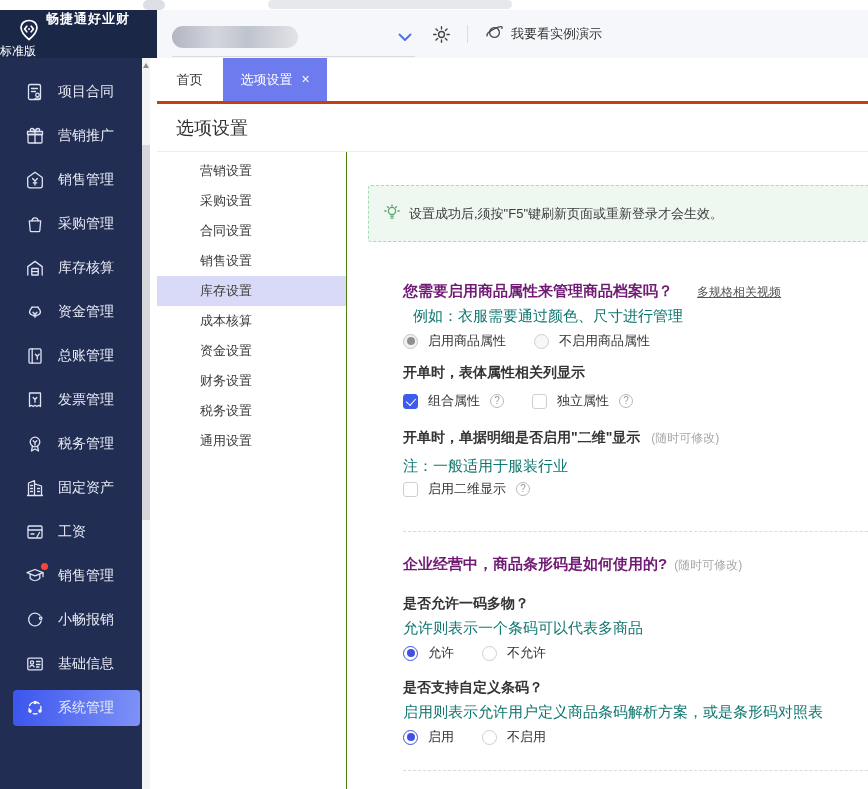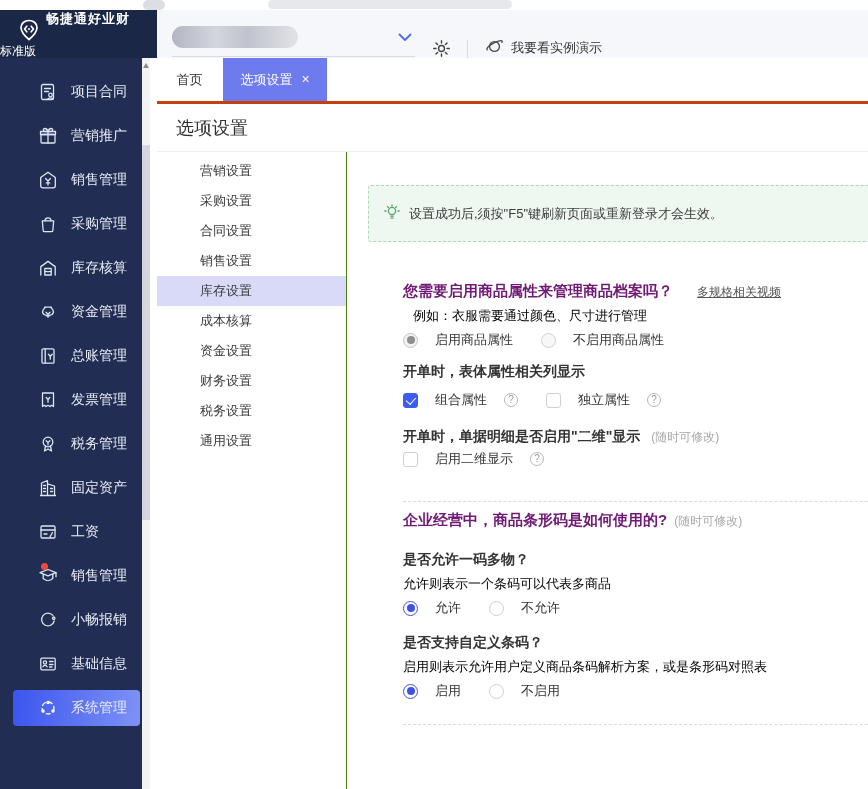--- a/index.html
+++ b/index.html
@@ -12,39 +12,39 @@
   .blur-dot{position:absolute;left:143px;top:0;width:22px;height:10px;background:#dcdee4;border-radius:10px;}
 
   
   .logo-box{position:absolute;left:0;top:10px;width:157px;height:48px;background:#1b2747;color:#fff;}
   .logo-ic{position:absolute;left:16px;top:7px;}
   .brand{position:absolute;left:46px;top:0;font-size:13px;font-weight:700;letter-spacing:1px;white-space:nowrap;}
   .edition{position:absolute;left:0;top:33px;font-size:12px;}
 
   
   .sidenav{position:absolute;left:0;top:58px;width:142px;height:731px;background:#212d52;overflow:hidden;padding-top:12px;}
-  .nav-item{position:relative;height:44px;display:flex;align-items:center;padding-left:38px;
+  .nav-item{position:relative;height:44px;display:flex;align-items:center;padding-left:25px;
             font-size:14px;color:#e8ebf5;cursor:pointer;}
   .nav-item .nav-icon{width:20px;height:20px;margin-right:13px;position:relative;z-index:1;display:inline-flex;}
   .nav-item .nav-icon svg{stroke:#dfe4f4;}
   .nav-item .nav-label{position:relative;z-index:1;white-space:nowrap;}
   .nav-item.active::before{content:"";position:absolute;left:13px;right:2px;top:4px;bottom:4px;
       background:linear-gradient(95deg,#3b55ee 0%,#7e92f7 100%);border-radius:4px;}
   .nav-item.active .nav-icon svg{stroke:#fff;}
   .nav-badge{position:absolute;z-index:2;width:7px;height:7px;background:#f5483d;border-radius:50%;top:9px;left:41px;}
 
   
   .scrollbar{position:absolute;left:142px;top:58px;width:8px;height:731px;background:#f3f3f3;}
   .scroll-up{width:0;height:0;border-left:3px solid transparent;border-right:3px solid transparent;
              border-bottom:5px solid #8a8a8a;margin:5px auto 0;}
   .scroll-thumb{position:absolute;left:0;right:0;top:87px;height:375px;background:#d5d7db;}
 
   
   .topbar{position:absolute;left:157px;top:10px;width:711px;height:48px;background:#f6f7fa;
-          display:flex;align-items:flex-end;}
+          display:flex;align-items:center;}
   .company{align-self:flex-start;margin-top:16px;margin-left:15px;width:243px;
            display:flex;align-items:center;justify-content:space-between;
            padding:0 3px 8px 0;border-bottom:1px solid #d9dbe1;cursor:pointer;}
   .blur-pill{width:126px;height:22px;border-radius:11px;
              background:linear-gradient(90deg,#b2b6c2,#d4d6dd 35%,#bfc3cd 60%,#e2e3e8);}
   .gearbtn{margin-left:17px;display:inline-flex;cursor:pointer;}
   .vdiv{width:1px;height:18px;background:#dcdcdc;margin:0 17px 0 16px;}
   .demo{display:flex;align-items:center;gap:7px;font-size:13px;color:#333;cursor:pointer;}
 
   
@@ -69,24 +69,24 @@
   
   .content{position:absolute;left:347px;top:152px;width:521px;height:637px;overflow:hidden;background:#fff;}
   .content-inner{padding-top:33px;}
   .notice{margin-left:21px;width:558px;height:57px;border:1px dashed #a8dbb6;background:#eef8f1;
           border-radius:3px;display:flex;align-items:center;padding-left:15px;gap:9px;font-size:13px;color:#3a3a3a;}
   .cbody{margin-left:56px;}
   .h1row{margin-top:40px;display:flex;align-items:baseline;}
   .h1{font-size:15px;font-weight:700;color:#701a75;}
   .vlink{margin-left:24px;font-size:12px;color:#555;text-decoration:underline;cursor:pointer;}
   .suffix{margin-left:7px;font-size:12px;font-weight:400;color:#a8a8a8;}
-  .hint{margin-top:6px;font-size:13px;color:#000000;}
+  .hint{margin-top:6px;font-size:15px;color:#0f766e;}
   .hint.indent{padding-left:10px;}
   .opt-row{margin-top:6px;display:flex;gap:28px;align-items:center;}
-  .opt{display:flex;align-items:center;gap:17px;font-size:13px;color:#333;cursor:pointer;}
+  .opt{display:flex;align-items:center;gap:10px;font-size:13px;color:#333;cursor:pointer;}
   .h2{margin-top:14px;font-size:14px;font-weight:700;color:#333;}
   .mt19{margin-top:19px;}
   .mt10{margin-top:10px;}
   .mt12{margin-top:4px;}
   .mt21{margin-top:21px;}
   .mt17{margin-top:17px;}
   .divider{margin-top:33px;width:520px;border-top:1px dashed #dadada;}
   .divider.end{margin-top:24px;}
 
   
@@ -370,31 +370,32 @@
             <span class="cb"></span>
             <span>独立属性</span>
             <span class="help"></span>
           </span>
         </div>
 
         <div class="h2 mt19">
           <span>开单时，单据明细是否启用"二维"显示</span>
           <span class="suffix">(随时可修改)</span>
         </div>
+        <div class="hint mt10">注：一般适用于服装行业</div>
         <div class="opt-row mt12">
           <span class="opt">
             <span class="cb"></span>
             <span>启用二维显示</span>
             <span class="help"></span>
           </span>
         </div>
 
         <div class="divider"></div>
 
-        <div class="h1row" style="margin-top:9px;align-items:baseline;">
+        <div class="h1row" style="margin-top:23px;align-items:baseline;">
           <span class="h1">企业经营中，商品条形码是如何使用的?</span>
           <span class="suffix">(随时可修改)</span>
         </div>
 
         <div class="h2 mt21">是否允许一码多物？</div>
         <div class="hint">允许则表示一个条码可以代表多商品</div>
         <div class="opt-row">
           <span class="opt checked">
             <span class="r"></span>
             <span>允许</span>

